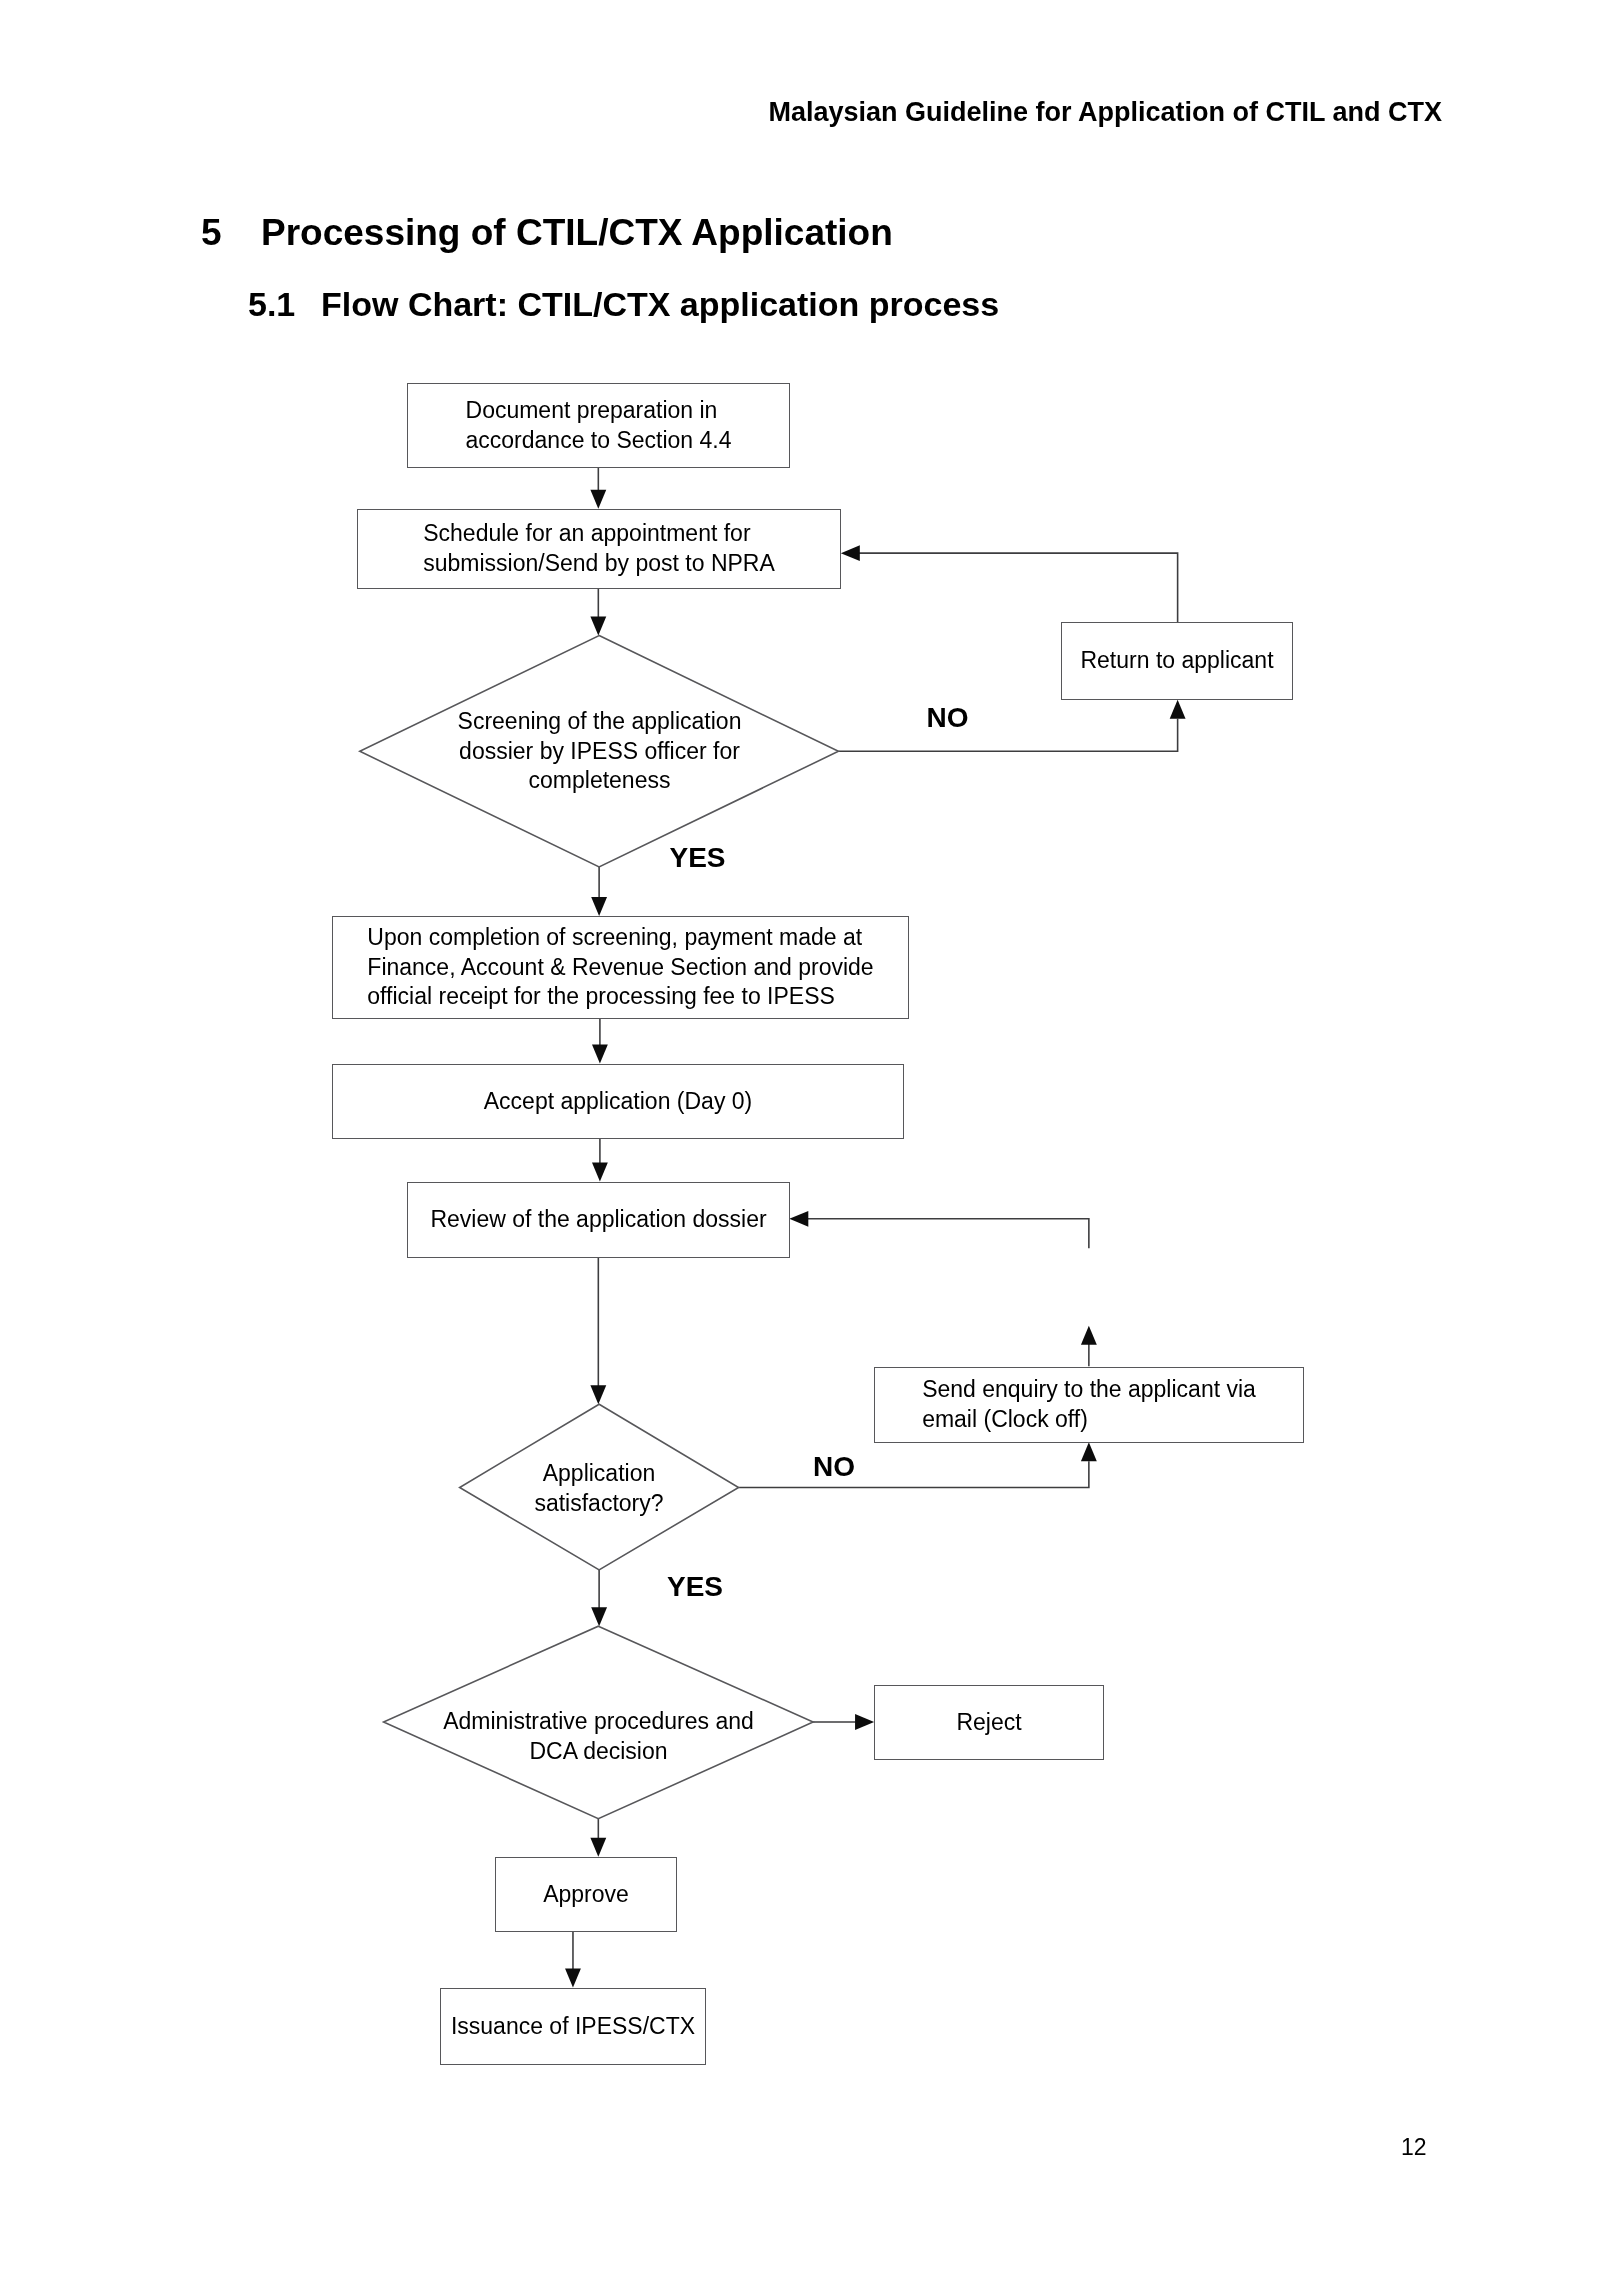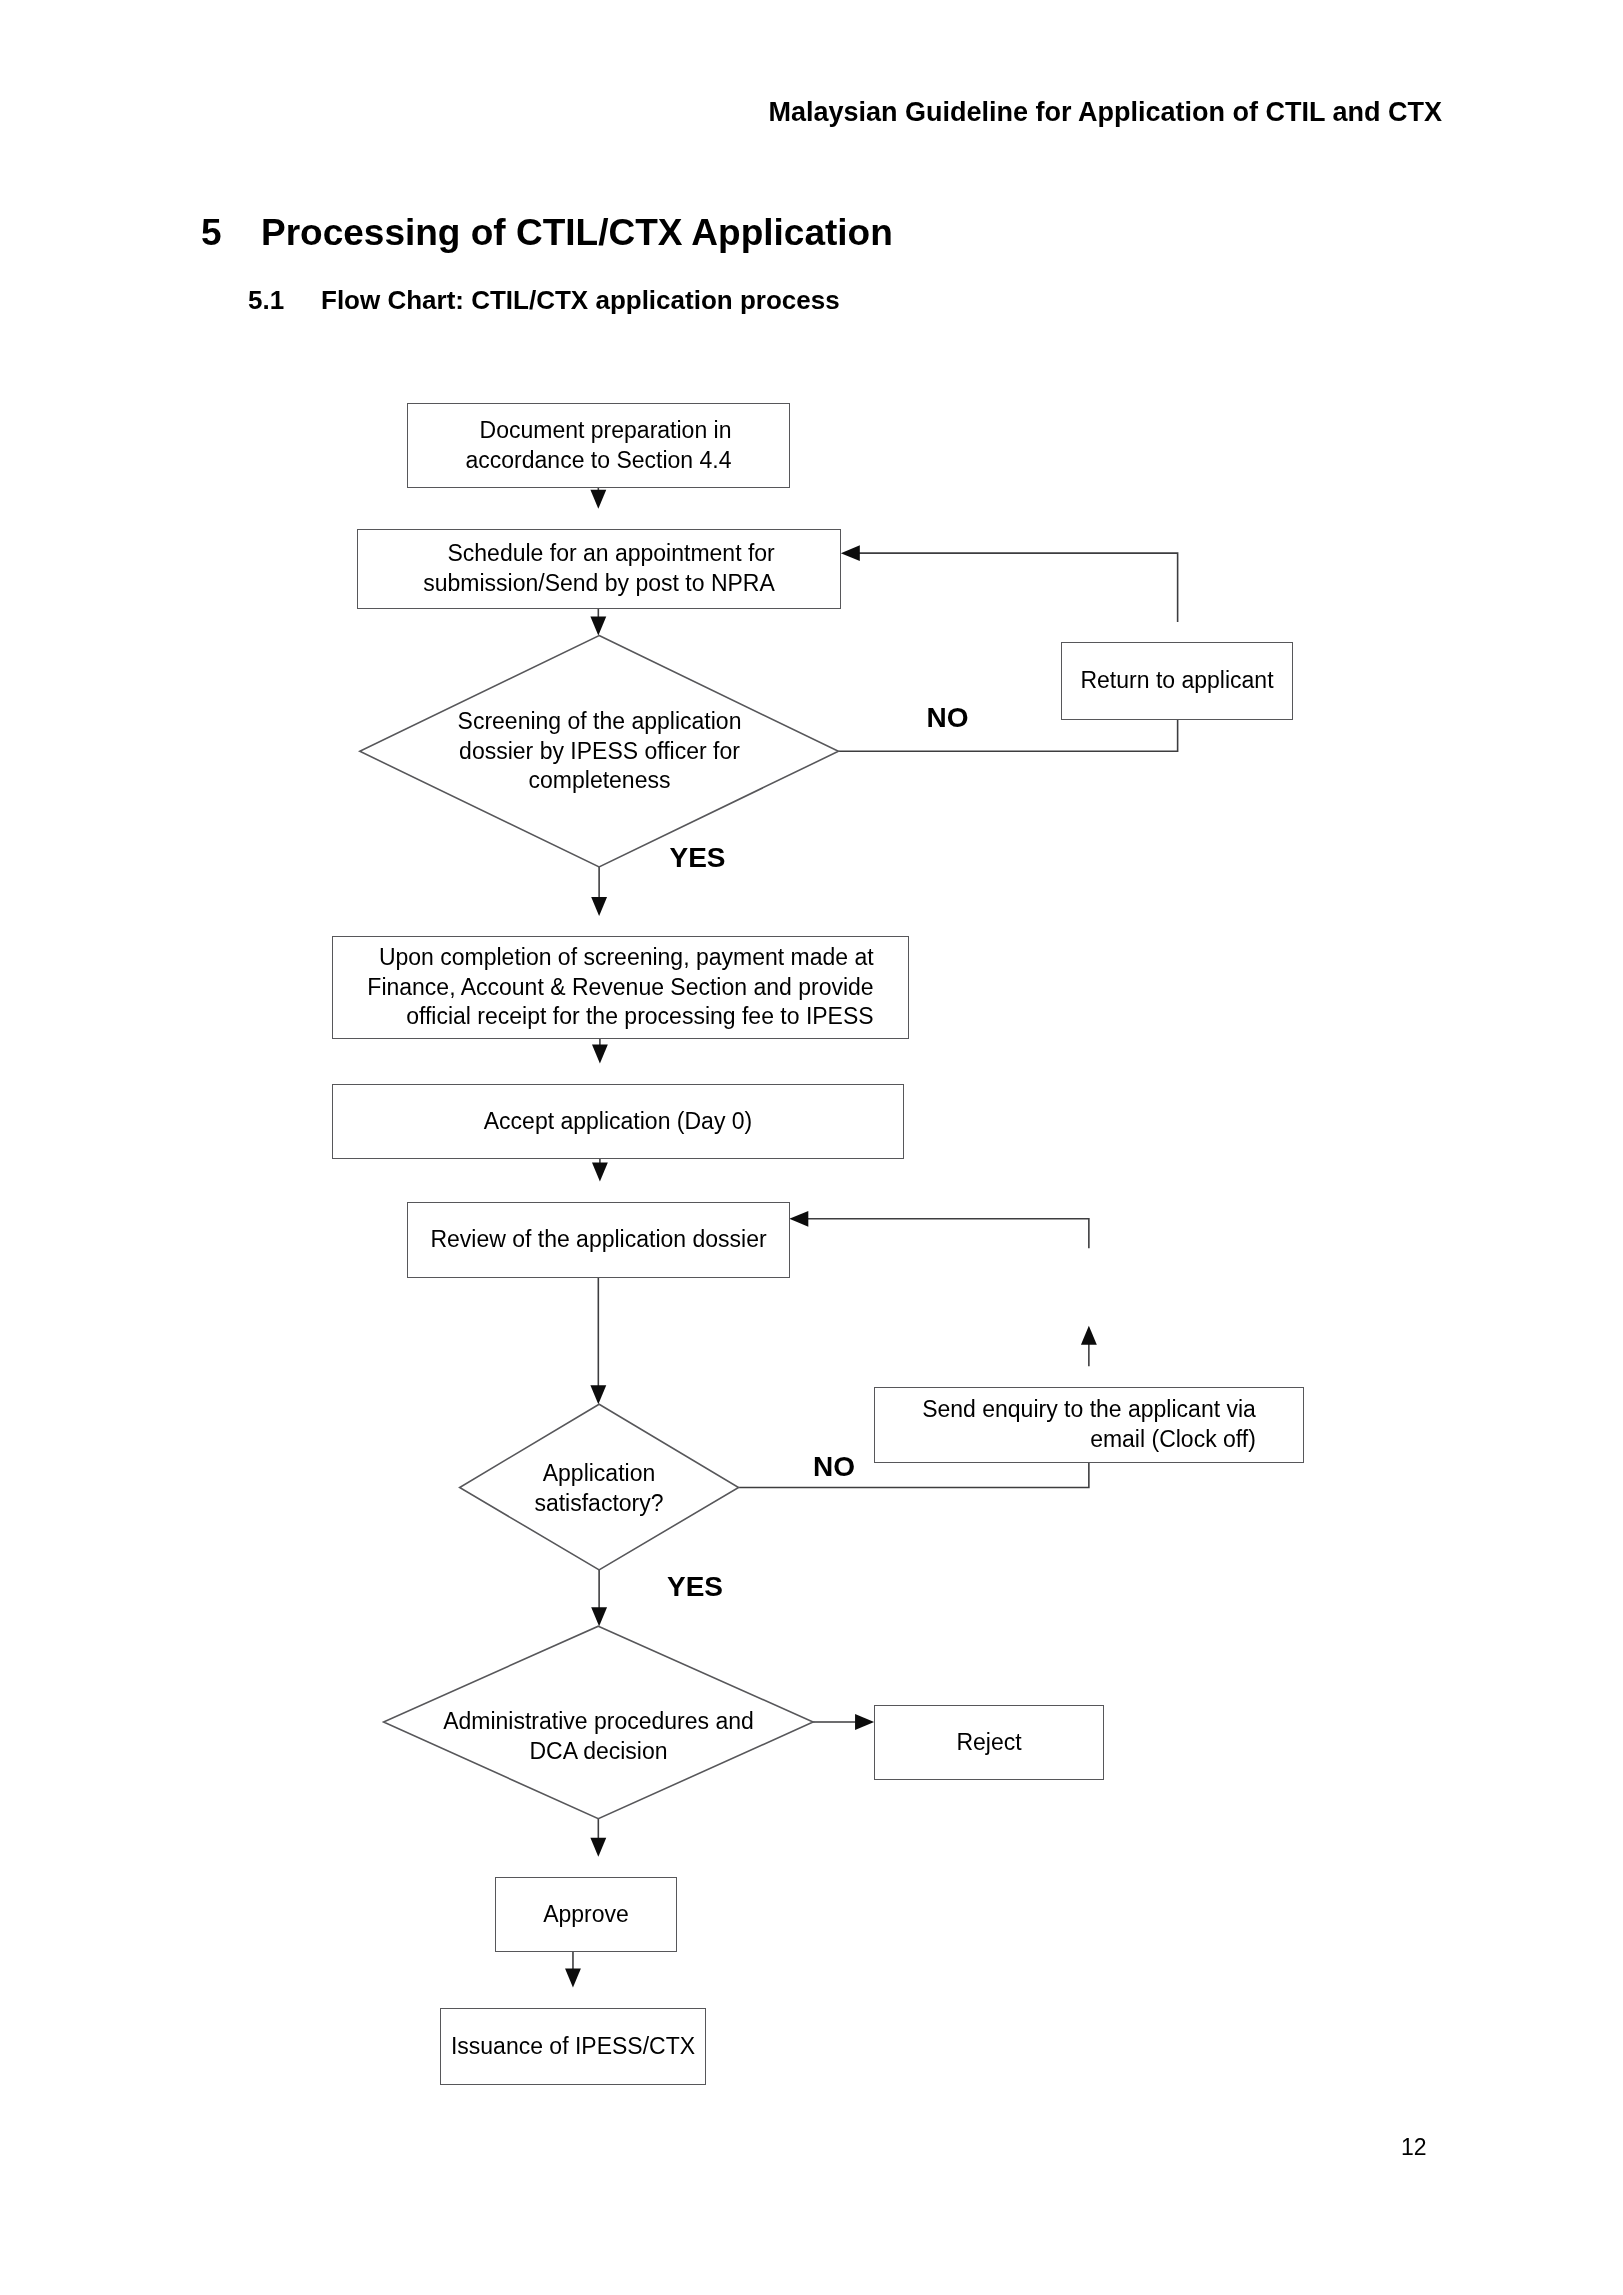--- a/index.html
+++ b/index.html
@@ -9,31 +9,31 @@
     --text-color:#000000;
     --page-bg:#ffffff;
   }
   *{box-sizing:border-box;margin:0;padding:0;}
   html,body{background:var(--page-bg);}
   body{width:1623px;height:2295px;font-family:"Liberation Sans",sans-serif;color:var(--text-color);}
   .page{position:relative;width:1623px;height:2295px;background:var(--page-bg);overflow:hidden;}
   .doc-header{position:absolute;top:97px;right:181px;font-size:27px;font-weight:bold;white-space:nowrap;}
   .h1{position:absolute;left:201px;top:212px;font-size:37px;font-weight:bold;display:flex;}
   .h1 .num{width:60px;}
-  .h2{position:absolute;left:248px;top:285px;font-size:26px;font-weight:bold;display:flex;}
+  .h2{position:absolute;left:248px;top:285px;font-size:34px;font-weight:bold;display:flex;}
   .h2 .num{width:73px;}
   .flowchart{position:absolute;left:0;top:0;width:1623px;height:2295px;}
   .connectors{position:absolute;left:0;top:0;}
   .line{stroke:var(--line-color);stroke-width:2px;fill:none;}
   .diamond{fill:#ffffff;stroke:var(--box-border);stroke-width:2px;}
   .arrow{fill:var(--arrow-color);stroke:none;}
   .node{
     position:absolute;border:1.6px solid var(--box-border);background:#ffffff;
-    display:flex;align-items:center;justify-content:center;text-align:right;
-    font-size:23px;line-height:1.3;white-space:pre-line;padding:3.2px;margin-top:20px;
+    display:flex;align-items:center;justify-content:center;text-align:left;
+    font-size:23px;line-height:1.3;white-space:pre-line;padding:3.2px;
   }
   .dtext{
     position:absolute;display:flex;align-items:center;justify-content:center;
     text-align:center;font-size:23px;line-height:1.3;white-space:pre-line;
   }
   .branch-label{position:absolute;font-weight:bold;font-size:28px;text-align:center;}
   .page-number{position:absolute;left:1401px;top:2134px;font-size:23px;}
 </style>
 </head>
 <body>

